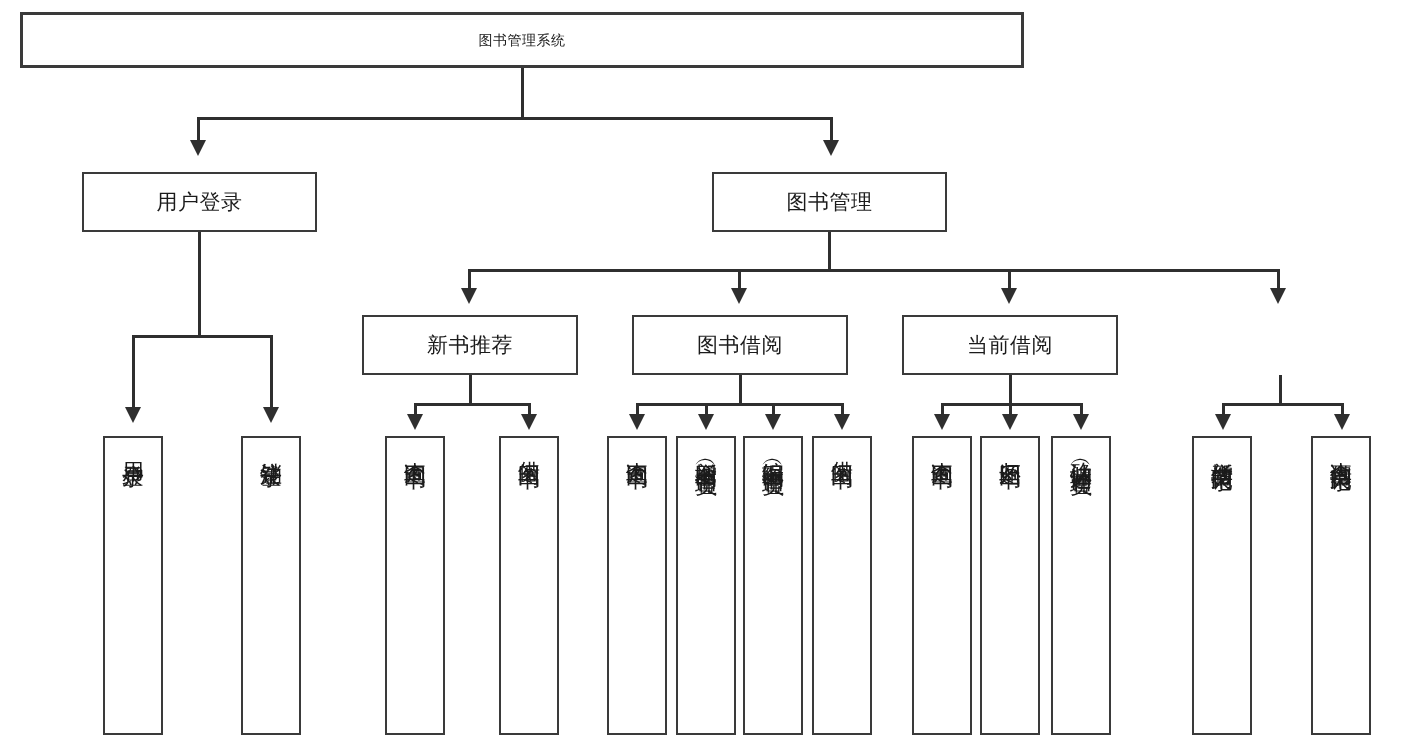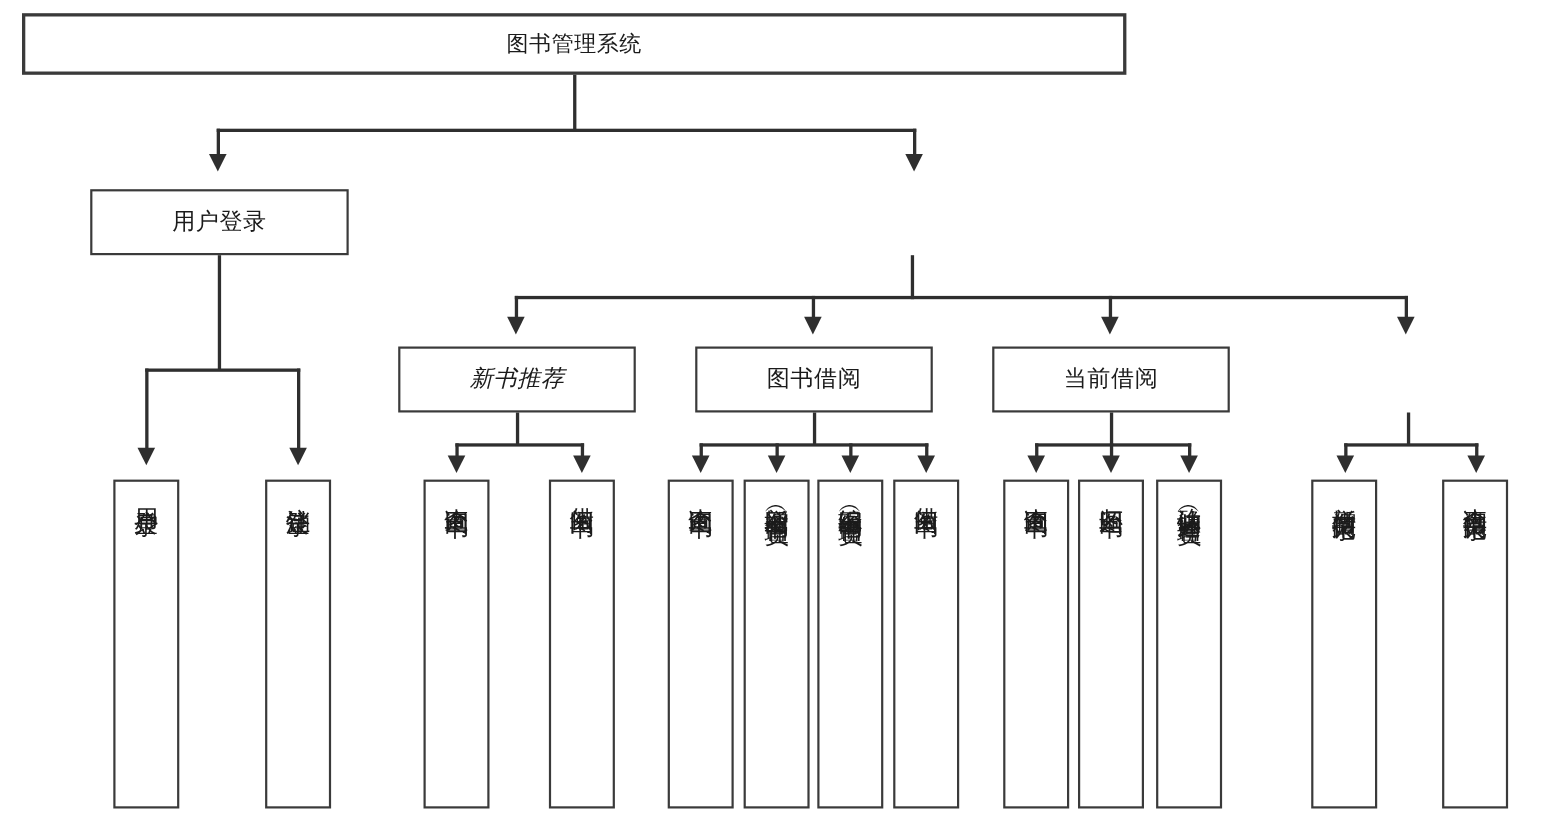--- a/index.html
+++ b/index.html
@@ -36,21 +36,21 @@
   .node-label {
     display: block;
     line-height: 1.05;
     letter-spacing: 0.5px;
     white-space: nowrap;
   }
   .node.horiz .node-label {
     font-size: 21px;
   }
   .node.root .node-label {
-    font-size: 20px;
+    font-size: 14px;
   }
   
   .node.vert {
     align-items: flex-start;
     padding-top: 6px;
   }
   .node.vert .node-label {
     writing-mode: vertical-rl;
     text-orientation: upright;
     font-size: 22px;
@@ -101,40 +101,43 @@
   <div class="edge vline" style="left:197px; top:117px; width:3px; height:26px;"></div>
   <div class="arrow" style="left:190px; top:140px;"></div>
 
   <div class="edge vline" style="left:830px; top:117px; width:3px; height:26px;"></div>
   <div class="arrow" style="left:823px; top:140px;"></div>
 
   <div class="node horiz" style="left:82px; top:172px; width:235px; height:60px;">
     <span class="node-label">用户登录</span>
   </div>
 
+  <div class="node horiz" style="left:712px; top:172px; width:235px; height:60px;">
+    <span class="node-label">图书管理</span>
+  </div>
 
   <div class="edge vline" style="left:198px; top:232px; width:3px; height:105px;"></div>
   <div class="edge hline" style="left:132px; top:335px; width:141px; height:3px;"></div>
   <div class="edge vline" style="left:132px; top:335px; width:3px; height:75px;"></div>
   <div class="arrow" style="left:125px; top:407px;"></div>
   <div class="edge vline" style="left:270px; top:335px; width:3px; height:75px;"></div>
   <div class="arrow" style="left:263px; top:407px;"></div>
 
   <div class="edge vline" style="left:828px; top:232px; width:3px; height:40px;"></div>
   <div class="edge hline" style="left:468px; top:269px; width:812px; height:3px;"></div>
   <div class="edge vline" style="left:468px; top:269px; width:3px; height:22px;"></div>
   <div class="arrow" style="left:461px; top:288px;"></div>
   <div class="edge vline" style="left:738px; top:269px; width:3px; height:22px;"></div>
   <div class="arrow" style="left:731px; top:288px;"></div>
   <div class="edge vline" style="left:1008px; top:269px; width:3px; height:22px;"></div>
   <div class="arrow" style="left:1001px; top:288px;"></div>
   <div class="edge vline" style="left:1277px; top:269px; width:3px; height:22px;"></div>
   <div class="arrow" style="left:1270px; top:288px;"></div>
 
-  <div class="node horiz" style="left:362px; top:315px; width:216px; height:60px;font-style:italic;">
+  <div class="node horiz" style="left:362px; top:315px; width:216px; height:60px;">
     <span class="node-label">新书推荐</span>
   </div>
   <div class="node horiz" style="left:902px; top:315px; width:216px; height:60px;">
     <span class="node-label">当前借阅</span>
   </div>
   <div class="node horiz" style="left:632px; top:315px; width:216px; height:60px;">
     <span class="node-label">图书借阅</span>
   </div>
 
   <div class="edge vline" style="left:469px; top:375px; width:3px; height:30px;"></div>

